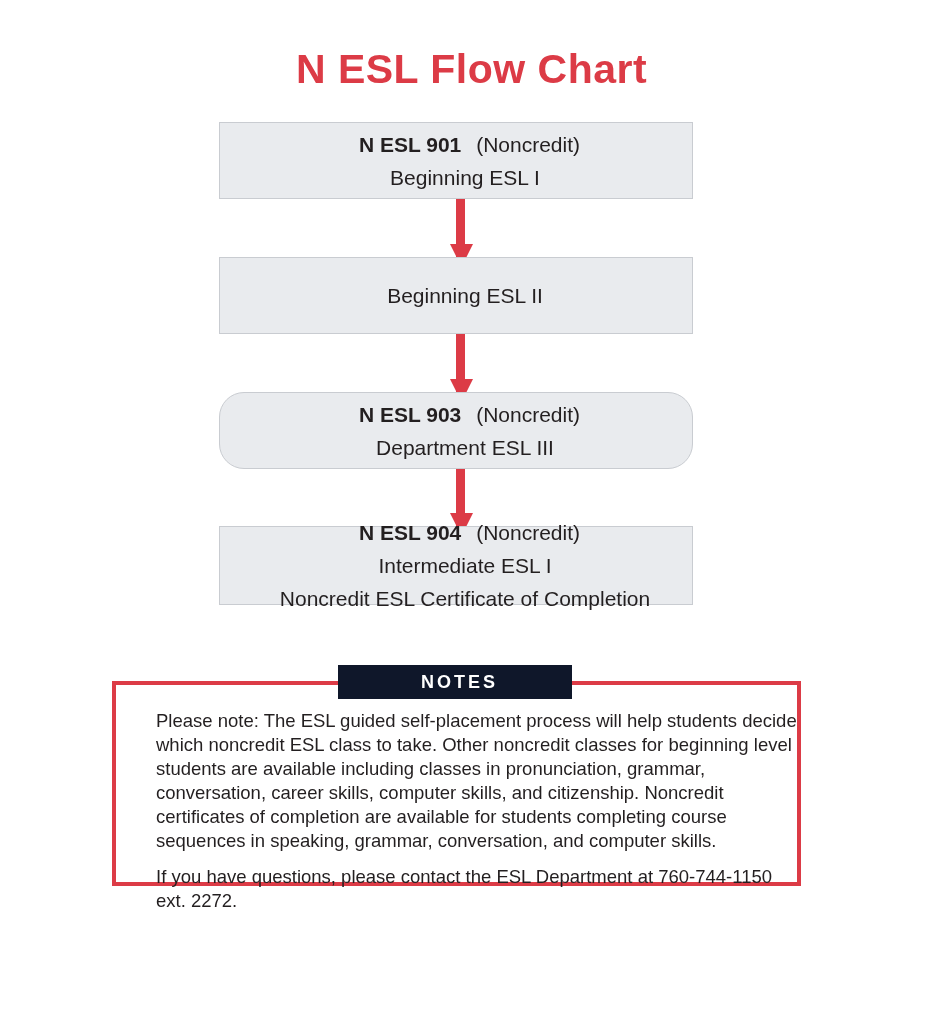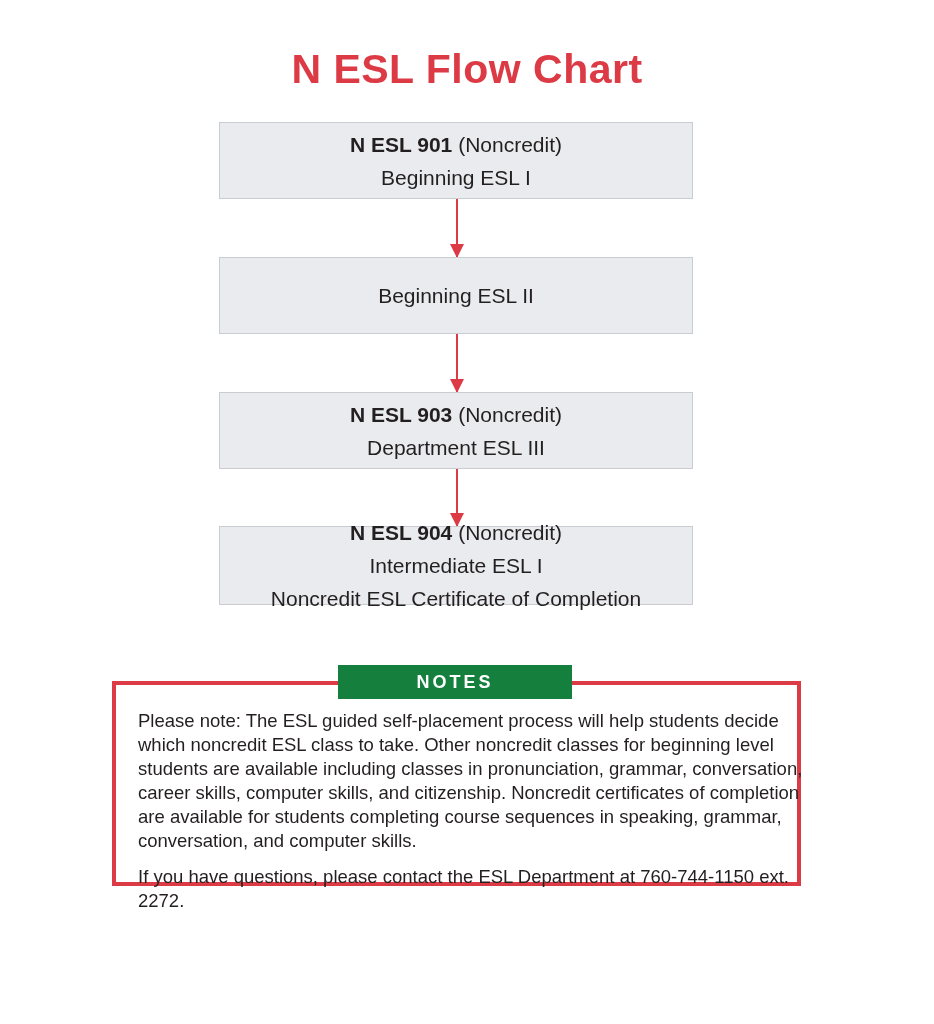--- a/index.html
+++ b/index.html
@@ -1,15 +1,15 @@
 <!DOCTYPE html>
 <html><head>
 <meta charset="utf-8">
 <style>
-  * { box-sizing: border-box; }
+  * { box-sizing: border-box; padding-left: 9px; }
   html, body {
     margin: 0;
     padding: 0;
     background: #ffffff;
   }
   body {
     width: 934px;
     height: 1024px;
     position: relative;
     font-family: "Liberation Sans", sans-serif;
@@ -52,21 +52,21 @@
   }
   .flow-box .code {
     font-weight: bold;
   }
   .flow-box .paren {
     font-weight: normal;
   }
 
   #flow-box-1 { top: 122px;  height: 77px;  }
   #flow-box-2 { top: 257px;  height: 77px;  }
-  #flow-box-3 { top: 392px;  height: 77px;  }
+  #flow-box-3 { top: 392px;  height: 77px; border-radius: 25px;  }
   #flow-box-4 { top: 526px;  height: 79px; }
 
   
   .arrow {
     position: absolute;
     left: 456px;
     width: 2px;
   }
   .arrow .shaft {
     position: absolute;
@@ -99,21 +99,21 @@
     height: 205px;
     border: 4px solid #DC3B46;
     background: #ffffff;
   }
   #notes-banner {
     position: absolute;
     left: 338px;
     top: 665px;
     width: 234px;
     height: 34px;
-    background: #15803d;
+    background: #0f172a;
     color: #ffffff;
     font-size: 18px;
     font-weight: bold;
     letter-spacing: 3px;
     display: flex;
     align-items: center;
     justify-content: center;
     z-index: 3;
   }
   #notes-text {

